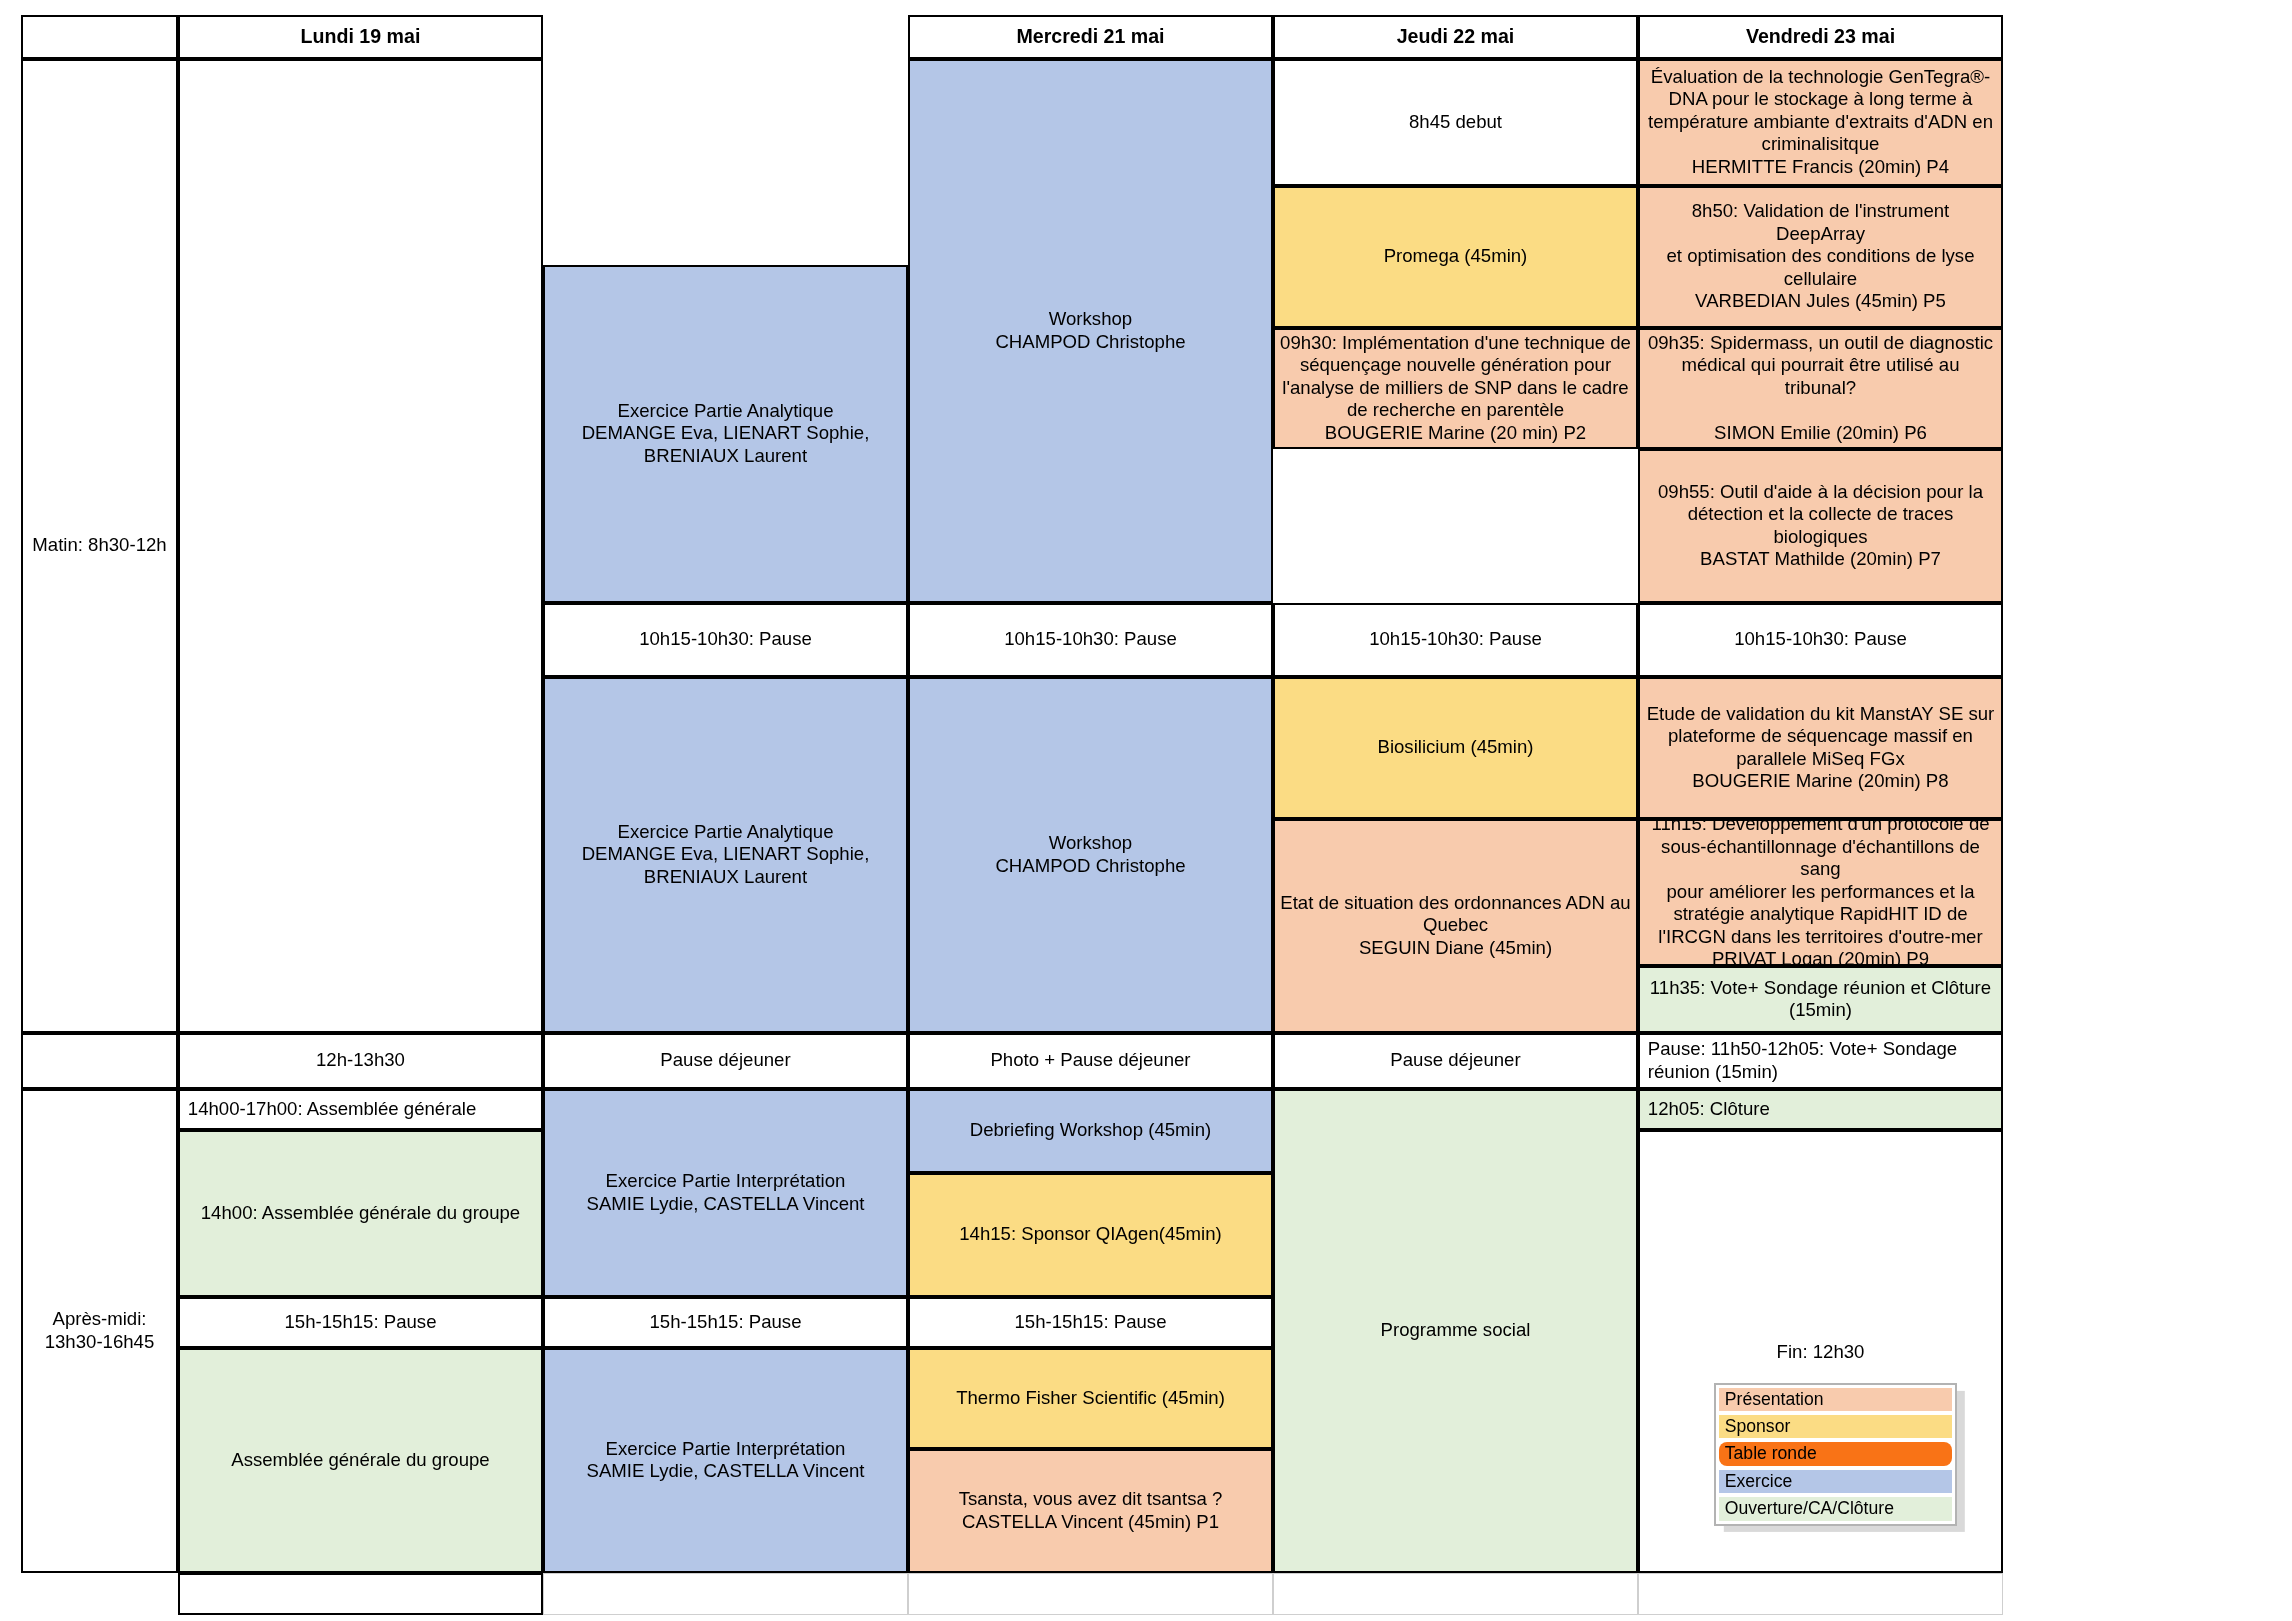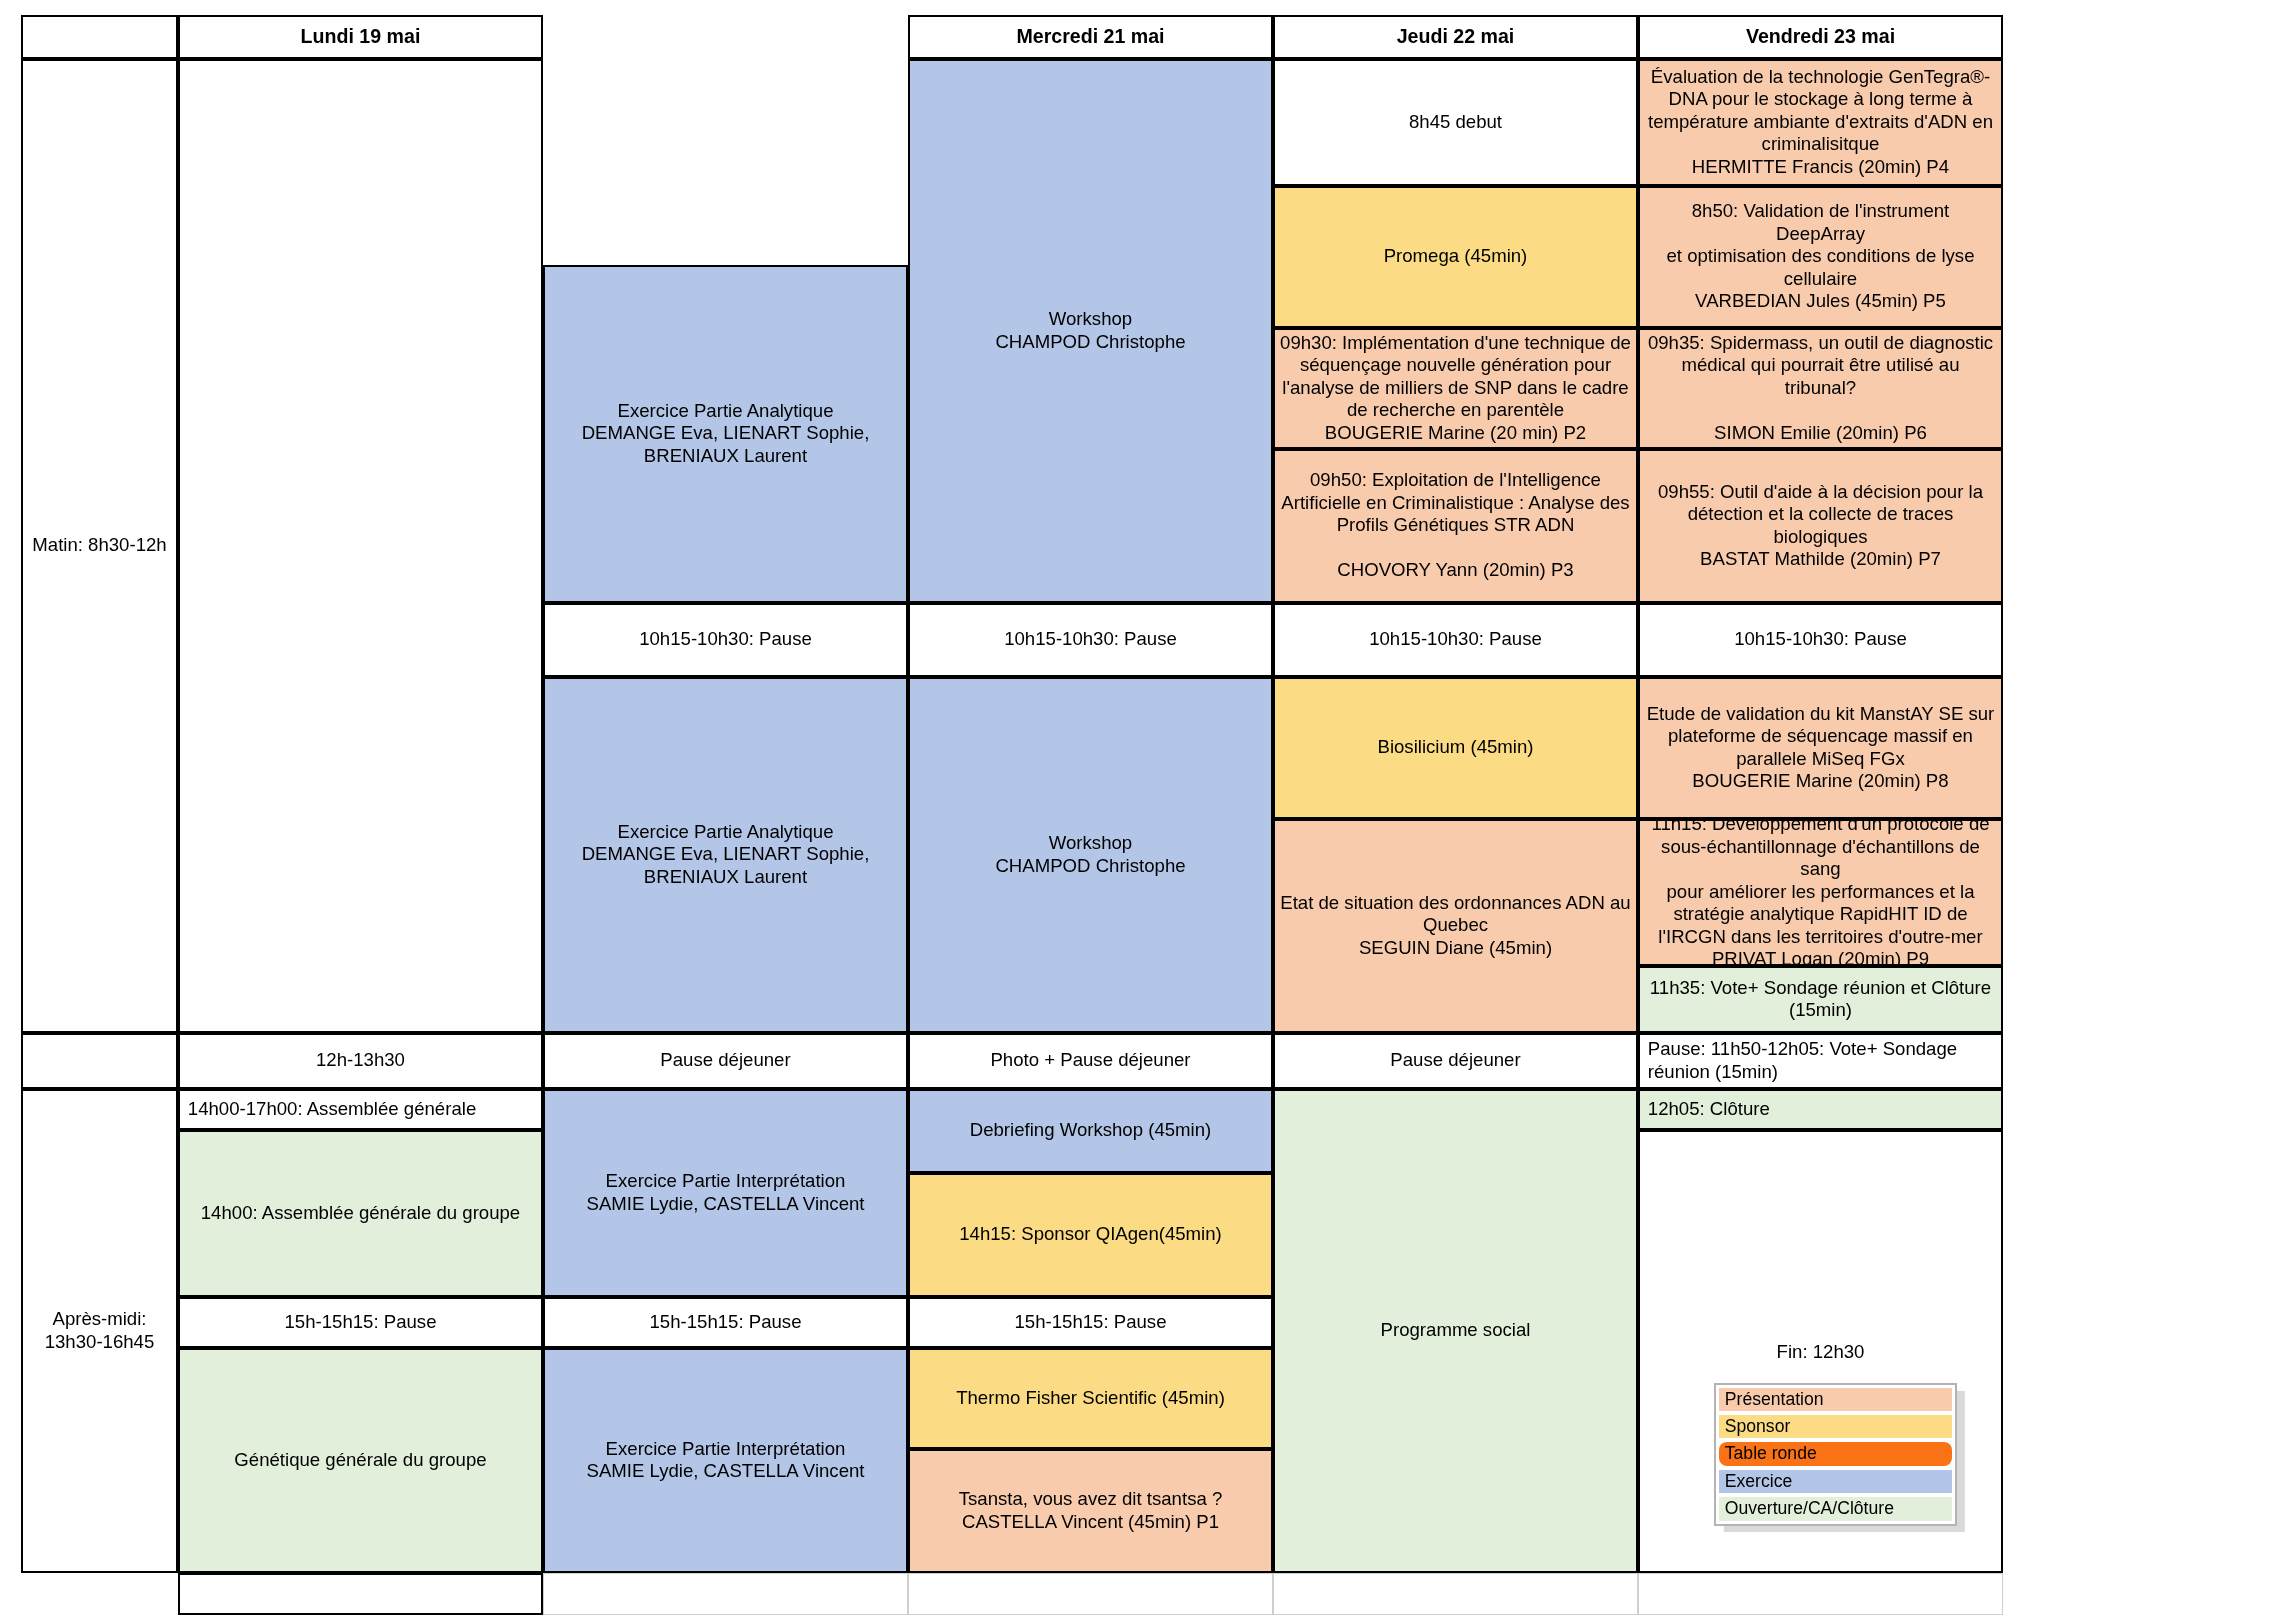--- a/index.html
+++ b/index.html
@@ -57,21 +57,21 @@
 
   <div class="cell" style="grid-area:2/1/11/2">Matin: 8h30-12h</div>
   <div class="cell" style="grid-area:11/1/12/2"></div>
   <div class="cell" style="grid-area:12/1/18/2">Après-midi: 13h30-16h45</div>
 
   <div class="cell" style="grid-area:2/2/11/3"></div>
   <div class="cell" style="grid-area:11/2/12/3">12h-13h30</div>
   <div class="cell left" style="grid-area:12/2/13/3">14h00-17h00: Assemblée générale</div>
   <div class="cell c-green" style="grid-area:13/2/15/3">14h00: Assemblée générale du groupe</div>
   <div class="cell" style="grid-area:15/2/16/3">15h-15h15: Pause</div>
-  <div class="cell c-green" style="grid-area:16/2/18/3">Génétique générale du groupe</div>
+  <div class="cell c-green" style="grid-area:16/2/18/3">Assemblée générale du groupe</div>
   <div class="cell black-empty" style="grid-area:18/2/19/3"></div>
 
   <div class="cell c-blue" style="grid-area:4/3/7/4">Exercice Partie Analytique
 DEMANGE Eva, LIENART Sophie,
 BRENIAUX Laurent</div>
   <div class="cell" style="grid-area:7/3/8/4">10h15-10h30: Pause</div>
   <div class="cell c-blue" style="grid-area:8/3/11/4">Exercice Partie Analytique
 DEMANGE Eva, LIENART Sophie,
 BRENIAUX Laurent</div>
   <div class="cell" style="grid-area:11/3/12/4">Pause déjeuner</div>
@@ -96,25 +96,20 @@
 CASTELLA Vincent (45min) P1</div>
   <div class="cell ghost" style="grid-area:18/4/19/5"></div>
 
   <div class="cell" style="grid-area:2/5/3/6">8h45 debut</div>
   <div class="cell c-yellow" style="grid-area:3/5/5/6">Promega (45min)</div>
   <div class="cell c-orange" style="grid-area:5/5/6/6">09h30:  Implémentation d'une technique de
 séquençage nouvelle génération pour
 l'analyse de milliers de SNP dans le cadre
 de recherche en parentèle
 BOUGERIE Marine (20 min) P2</div>
-  <div class="cell c-orange" style="grid-area:6/5/7/6">09h50: Exploitation de l'Intelligence
-Artificielle en Criminalistique : Analyse des
-Profils Génétiques STR ADN
-
-CHOVORY Yann (20min) P3</div>
   <div class="cell" style="grid-area:7/5/8/6">10h15-10h30: Pause</div>
   <div class="cell c-yellow" style="grid-area:8/5/9/6">Biosilicium (45min)</div>
   <div class="cell c-orange" style="grid-area:9/5/11/6">Etat de situation des ordonnances ADN au
 Quebec
 SEGUIN Diane (45min)</div>
   <div class="cell" style="grid-area:11/5/12/6">Pause déjeuner</div>
   <div class="cell c-green" style="grid-area:12/5/18/6">Programme social</div>
   <div class="cell ghost" style="grid-area:18/5/19/6"></div>
 
   <div class="cell c-orange" style="grid-area:2/6/3/7">Évaluation de la technologie GenTegra®-

